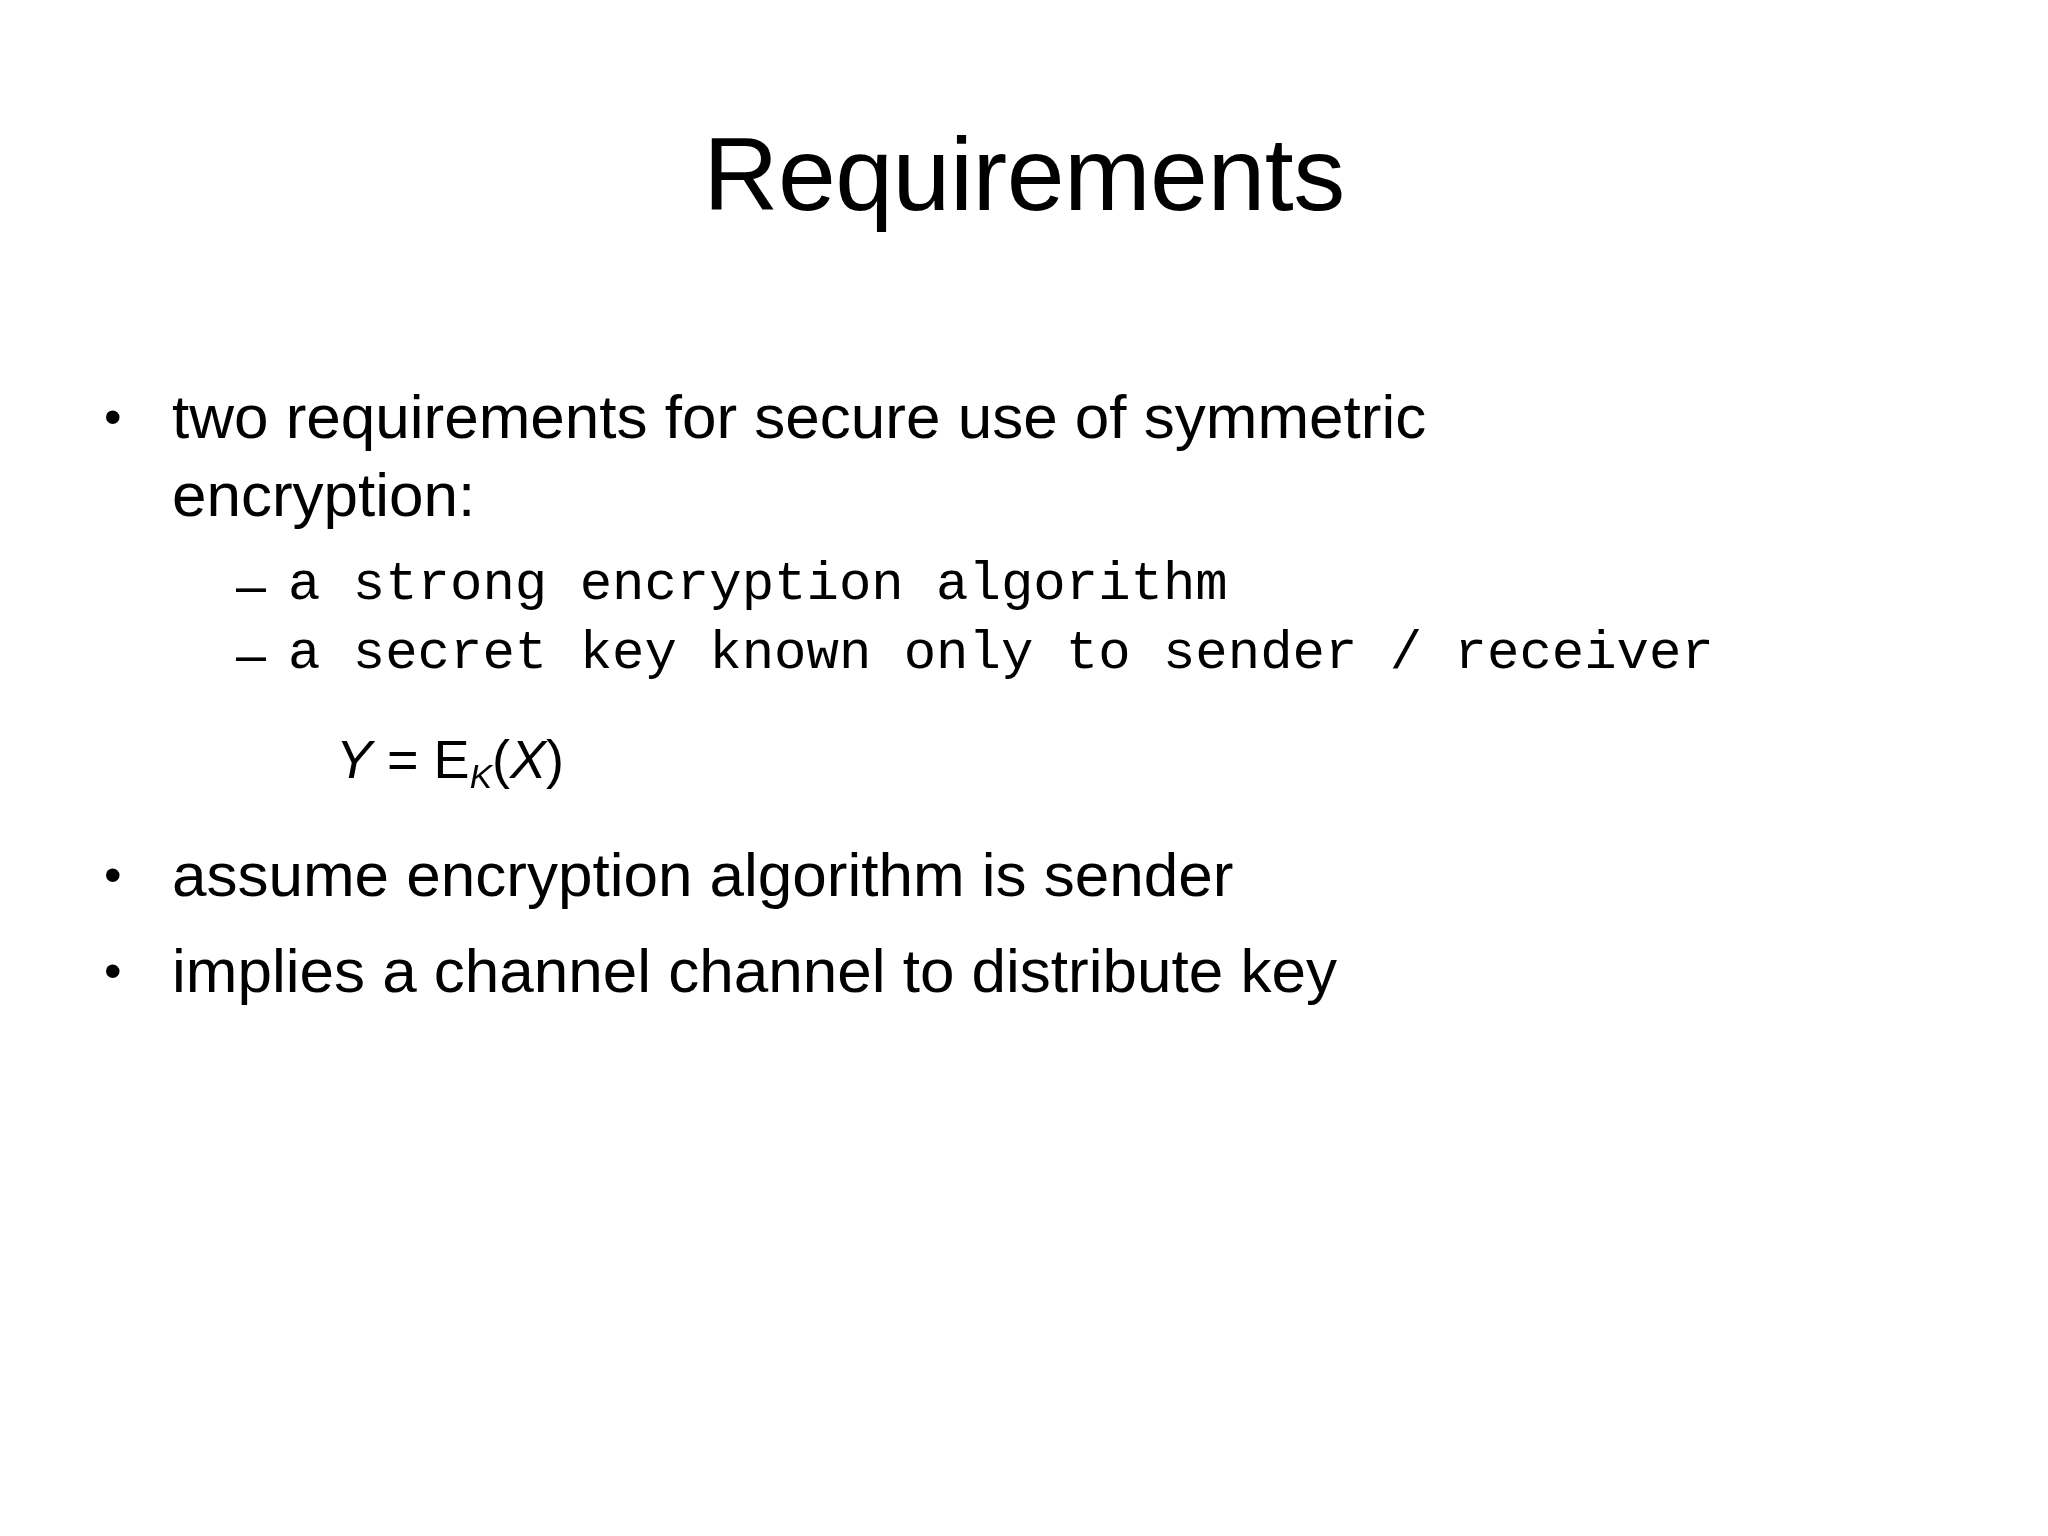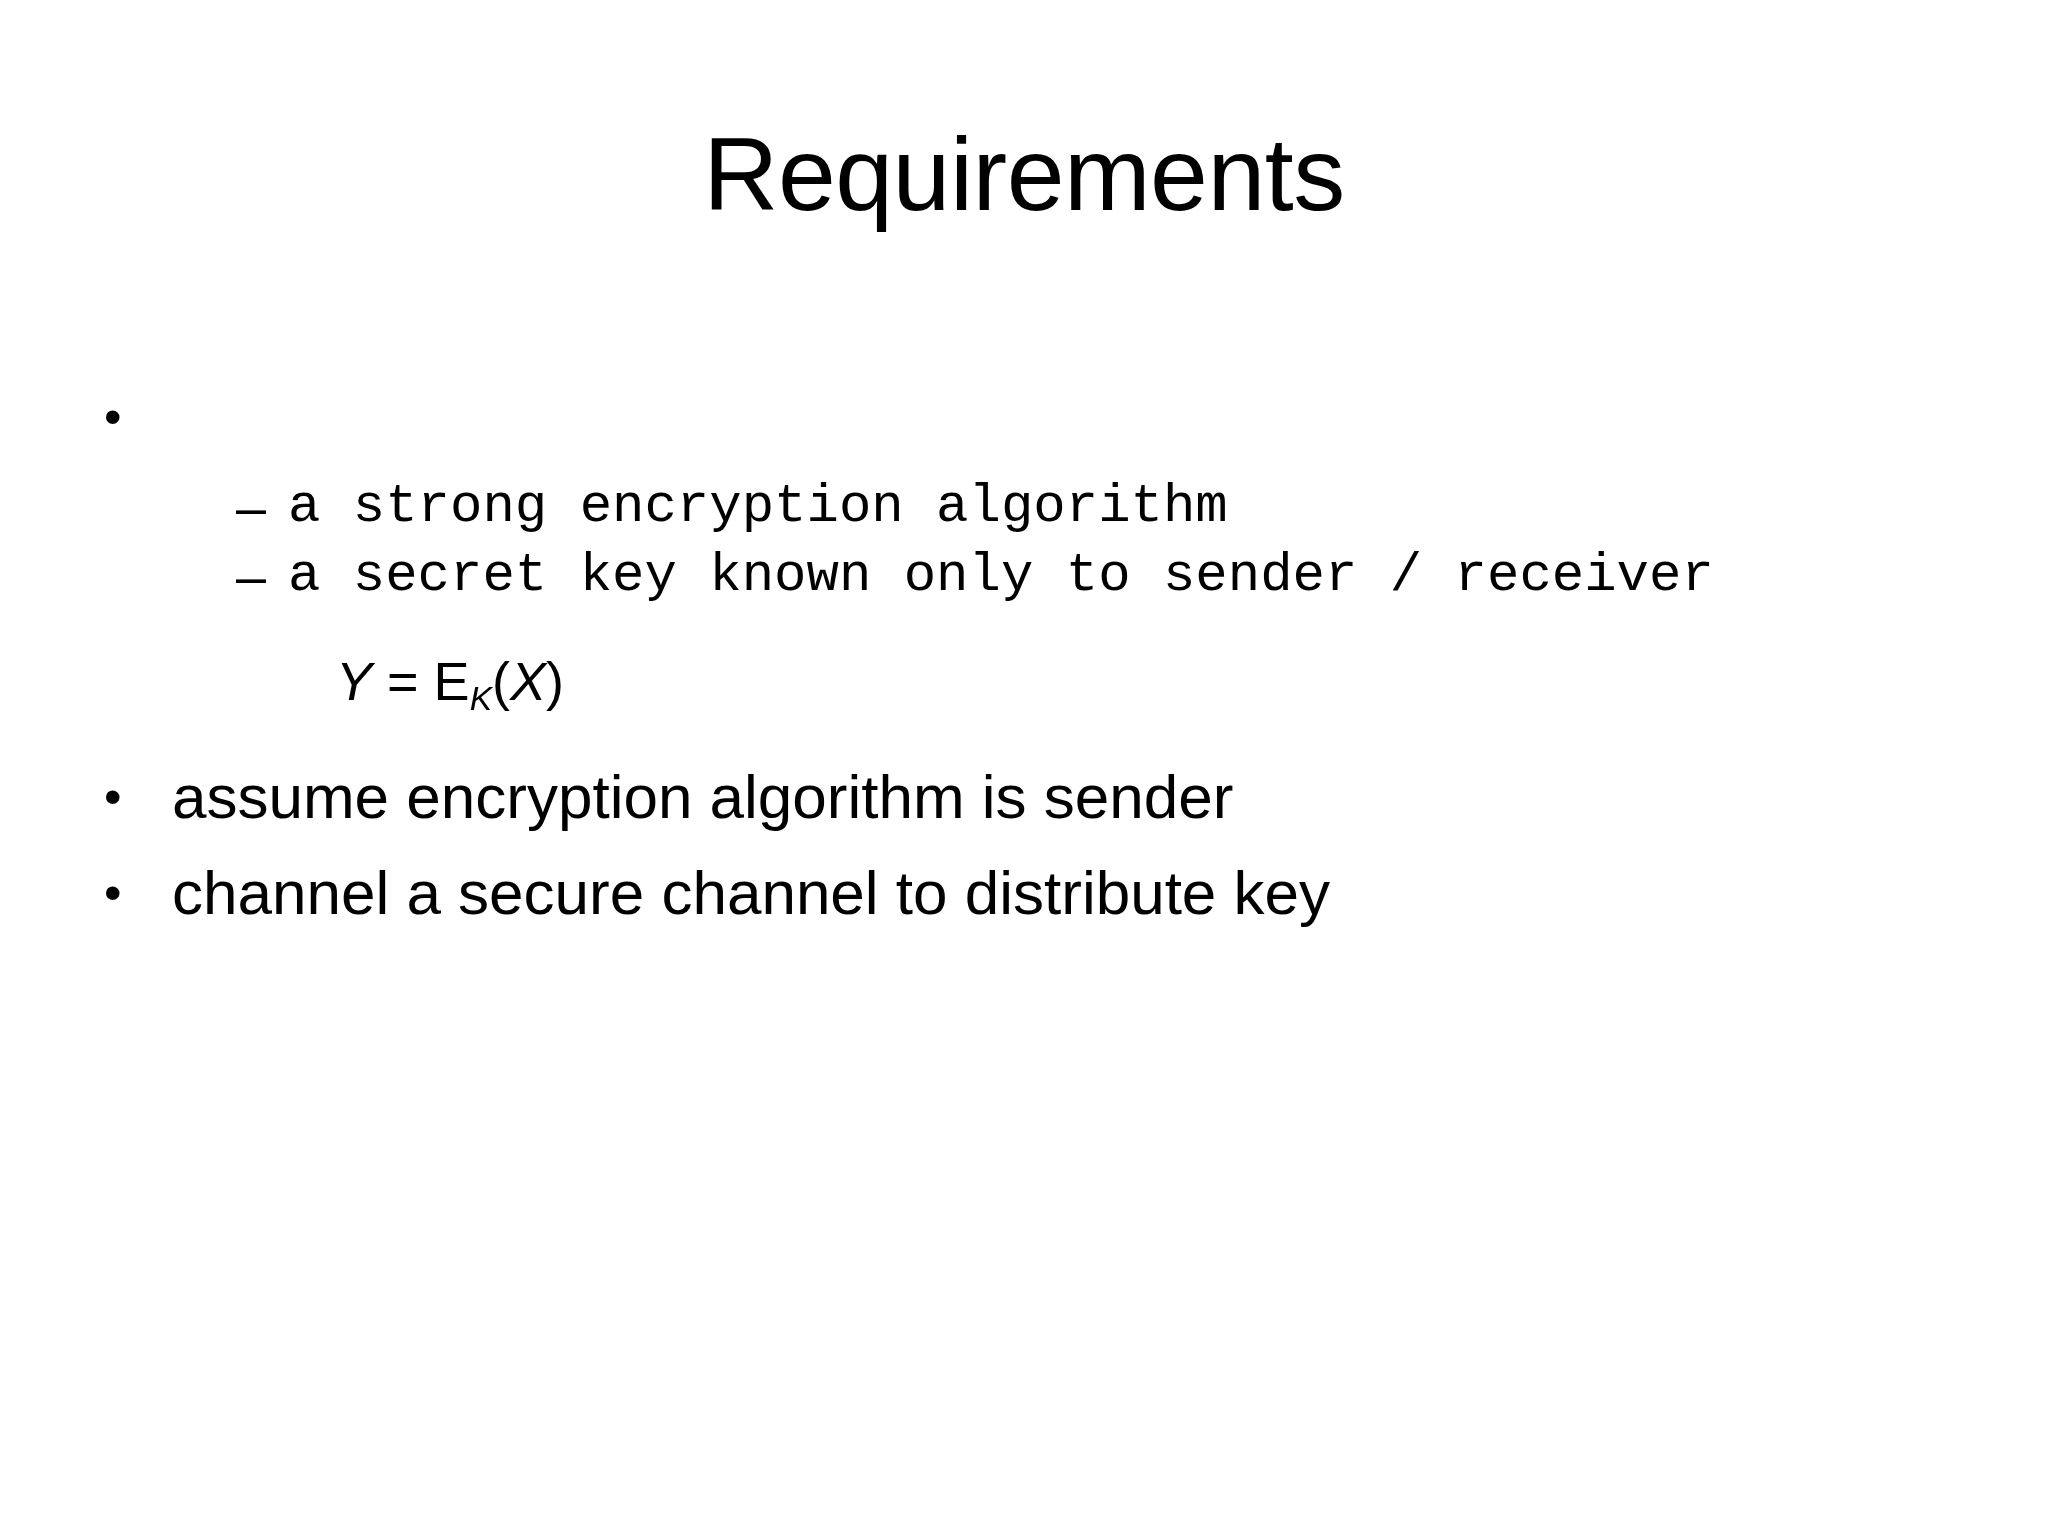--- a/index.html
+++ b/index.html
@@ -121,20 +121,21 @@
 <body>
 
 <div class="slide">
 
   <div class="slide-title">Requirements</div>
 
   <div class="body-block">
 
     <div class="l1">
       <span class="marker">•</span>
+      <span class="txt">two requirements for secure use of symmetric encryption:</span>
     </div>
 
     <div class="gap-after-sub"></div>
 
     <div class="l2">
       <span class="marker">–</span>
       <span class="txt">a strong encryption algorithm</span>
     </div>
 
     <div class="l2">
@@ -153,17 +154,17 @@
 
     <div class="l1">
       <span class="marker">•</span>
       <span class="txt">assume encryption algorithm is sender</span>
     </div>
 
     <div class="gap-after-sub"></div>
 
     <div class="l1">
       <span class="marker">•</span>
-      <span class="txt">channel a secure channel to distribute key</span>
+      <span class="txt">implies a channel channel to distribute key</span>
     </div>
 
   </div>
 </div>
 
 </body></html>

